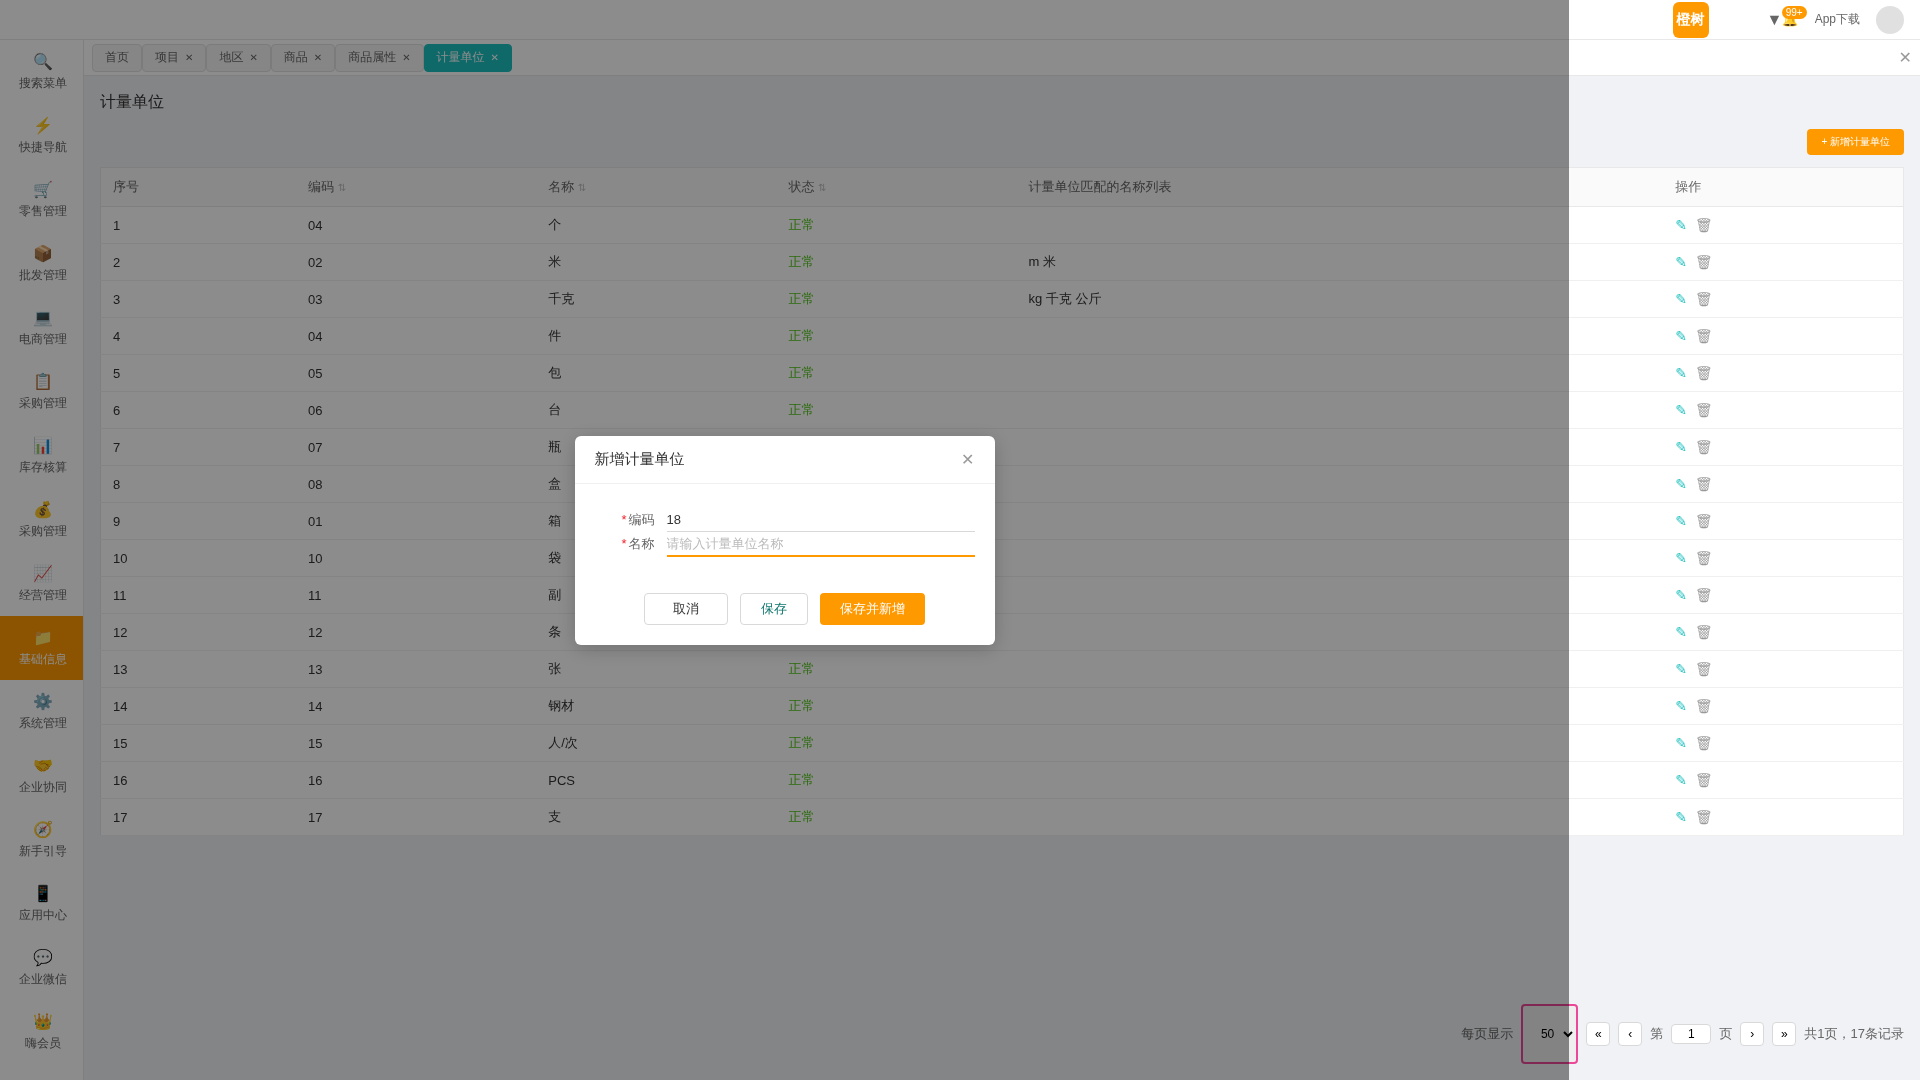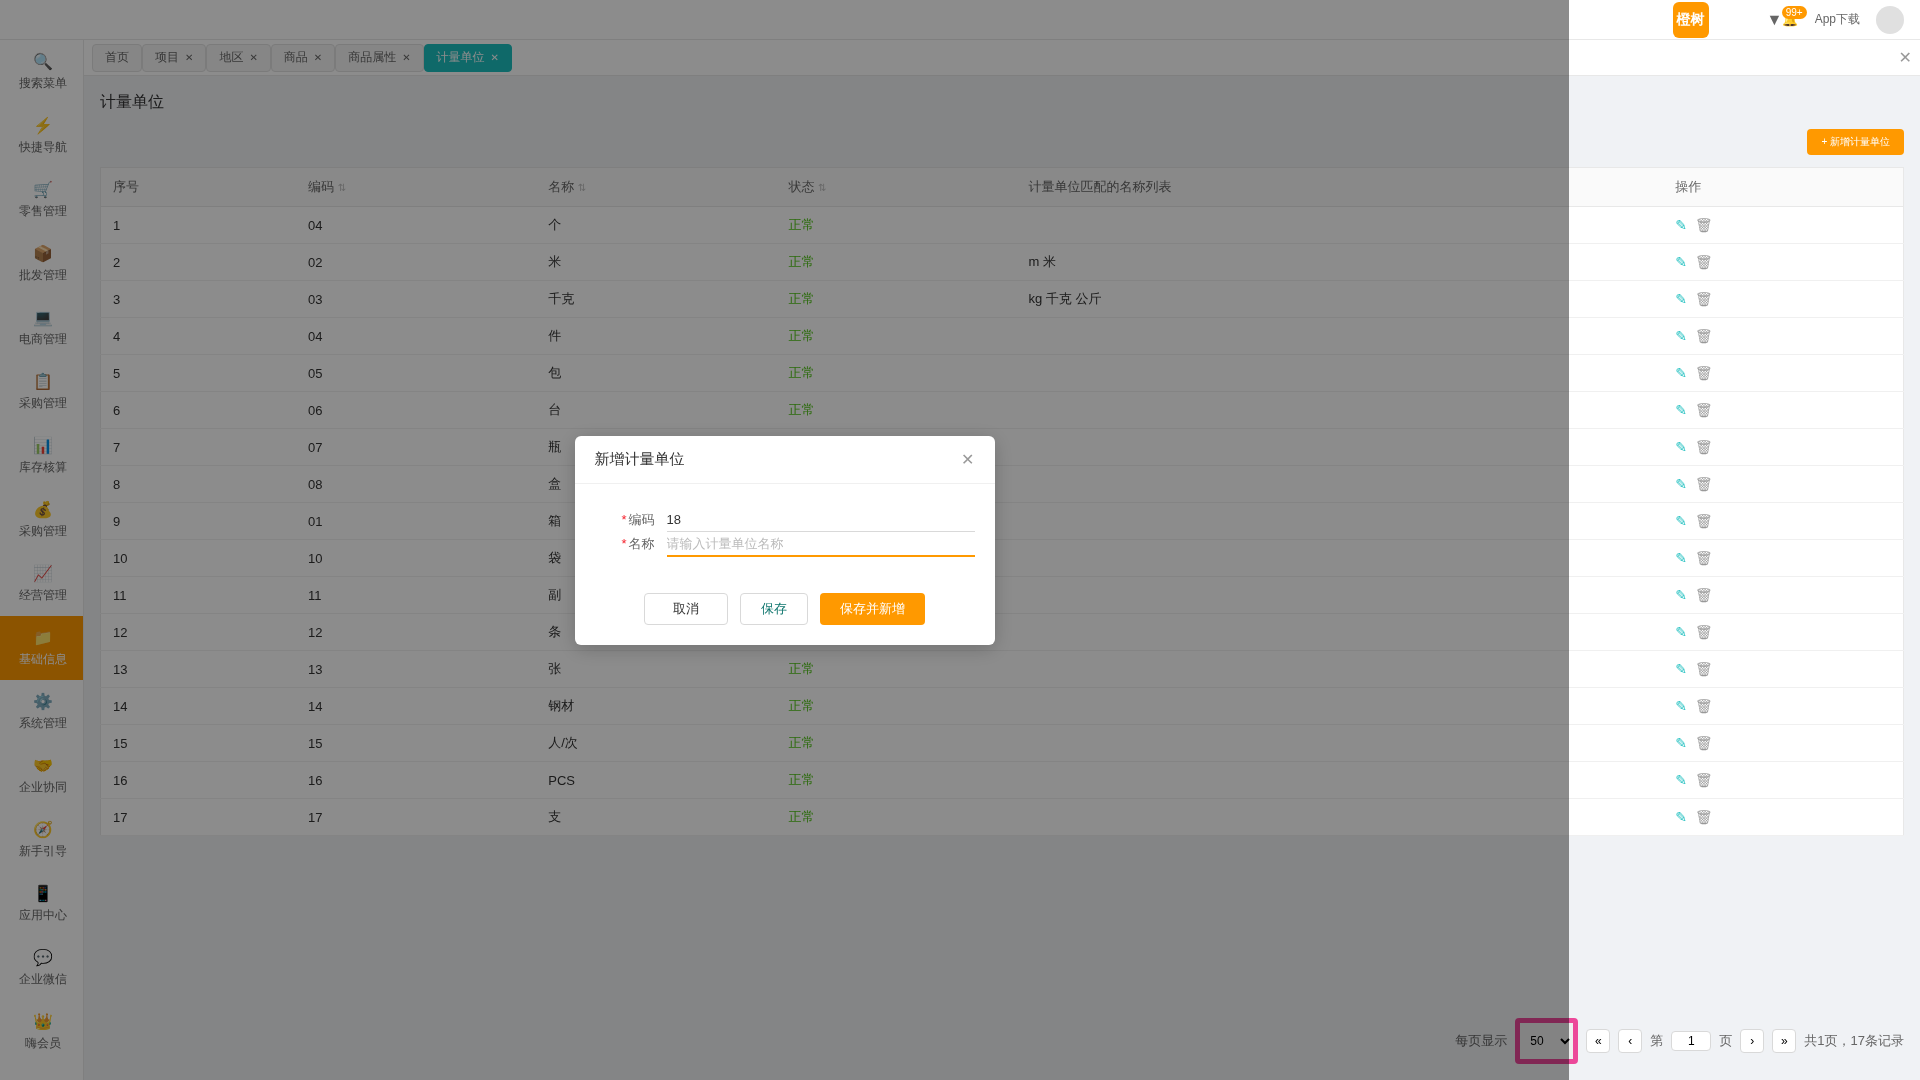--- a/index.html
+++ b/index.html
@@ -50,21 +50,21 @@
     .data-table th { background: #fafafa; padding: 10px 12px; text-align: left; font-weight: 500; color: #666; border-bottom: 1px solid #e8e8e8; font-size: 13px; white-space: nowrap; }
     .data-table td { padding: 9px 12px; border-bottom: 1px solid #f0f0f0; color: #333; font-size: 13px; }
     .sort-icon { color: #bbb; font-size: 10px; }
     .status-normal { color: #52c41a; }
     .action-btns { display: flex; gap: 8px; }
     .action-edit { color: #1dbfbf; cursor: pointer; font-size: 14px; }
     .action-delete { color: #999; cursor: pointer; font-size: 14px; }
 
     
     .pagination-bar { position: absolute; bottom: 16px; right: 16px; display: flex; align-items: center; gap: 8px; font-size: 13px; color: #666; }
-    .per-page-select { border: 5px solid #ec4899; border-radius: 4px; padding: 10px 6px; font-size: 12px; }
+    .per-page-select { border: 2px solid #ec4899; border-radius: 4px; padding: 20px 6px; font-size: 12px; text-align: right; }
     .page-btn { width: 24px; height: 24px; border: 1px solid #d9d9d9; border-radius: 4px; background: #fff; cursor: pointer; display: flex; align-items: center; justify-content: center; font-size: 12px; }
     .page-input { width: 40px; border: 1px solid #d9d9d9; border-radius: 4px; padding: 2px 4px; text-align: center; font-size: 12px; }
 
     
     .modal-overlay { position: fixed; top: 0; left: 0; width: 1569px; height: 1080px; background: rgba(0,0,0,0.45); display: flex; align-items: center; justify-content: center; z-index: 1000; }
     .modal { background: #fff; border-radius: 6px; width: 420px; box-shadow: 0 4px 20px rgba(0,0,0,0.2); }
     .modal-header { padding: 14px 20px; border-bottom: 1px solid #f0f0f0; display: flex; align-items: center; justify-content: space-between; }
     .modal-title { font-size: 15px; font-weight: 500; color: #333; }
     .modal-close { cursor: pointer; color: #999; font-size: 16px; }
     .modal-body { padding: 24px 20px; }

